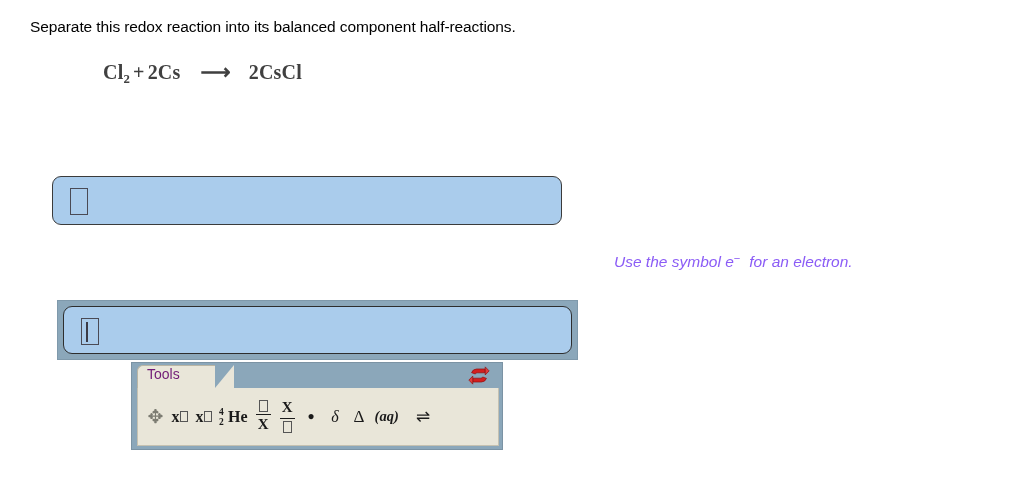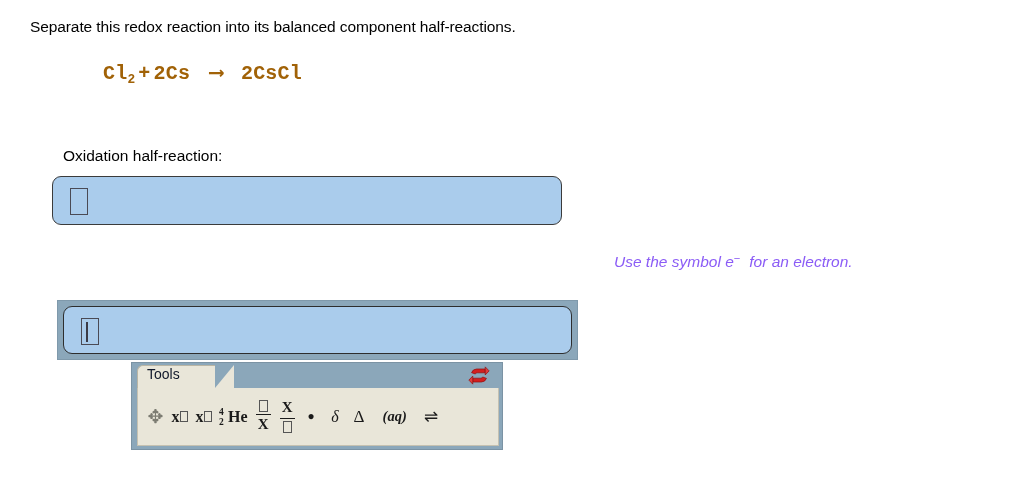--- a/index.html
+++ b/index.html
@@ -23,24 +23,24 @@
     font-size: 15.5px;
     color: #000;
     white-space: nowrap;
     letter-spacing: -0.1px;
   }
 
   
   .equation {
     position: absolute;
     left: 103px; top: 60px;
-    font-family: Liberation Mono, monospace;
+    font-family: Liberation Serif, serif;
     font-weight: bold;
     font-size: 20px;
-    color: #a16207;
+    color: #404040;
     white-space: nowrap;
     letter-spacing: 0.2px;
   }
   .equation sub { font-size: 0.64em; vertical-align: -0.28em; }
   .eq-arrow {
     display: inline-block;
     margin: 0 18px 0 20px;
     font-size: 21px;
     vertical-align: 0.02em;
   }
@@ -140,21 +140,21 @@
     left: 83px; top: 2px;
     width: 0; height: 0;
     border-style: solid;
     border-width: 0 0 23px 19px;
     border-color: transparent transparent #e9e6d9 transparent;
   }
   #tools-tab-label {
     position: absolute;
     left: 15px; top: 3px;
     font-size: 14px;
-    color: #0f172a;
+    color: #701a75;
   }
   #reset-icon {
     position: absolute;
     right: 11px; top: 1px;
     width: 24px; height: 23px;
     cursor: pointer;
   }
   #tools-body {
     position: absolute;
     left: 5px; top: 25px;
@@ -215,35 +215,34 @@
     line-height: 1.05;
   }
   .frac .bar {
     width: 15px; height: 1.6px;
     background: #1a1a1a;
     margin: 1.5px 0;
   }
   .tool.dot { font-size: 19px; }
   .tool.delta-lc { font-style: italic; font-size: 16px; font-weight: normal; }
   .tool.delta-uc { font-size: 17px; font-weight: normal; }
-  .tool.aq { font-style: italic; font-size: 14.5px; margin-left: 8px; }
+  .tool.aq { font-style: italic; font-size: 14.5px; }
   .tool.equil { font-size: 17px; font-weight: normal; margin-left: 9px; }
 </style>
 </head>
 <body>
 
 <div id="page">
 
   <div class="prompt">Separate this redox reaction into its balanced component half-reactions.</div>
 
   <div class="equation">
     <span><span>Cl</span><sub>2</sub></span><span style="margin:0 3px 0 3px;">+</span><span>2Cs</span><span class="eq-arrow">⟶</span><span>2CsCl</span>
   </div>
 
-  <div class="field-label" id="oxidation-label">Oxidation half-reaction:</div>
   <div class="answer-box" id="oxidation-box">
     <span class="placeholder-slot"></span>
   </div>
 
   <div id="reduction-frame">
     <div id="reduction-box">
       <span class="placeholder-slot">
         <span class="caret"></span>
       </span>
     </div>

